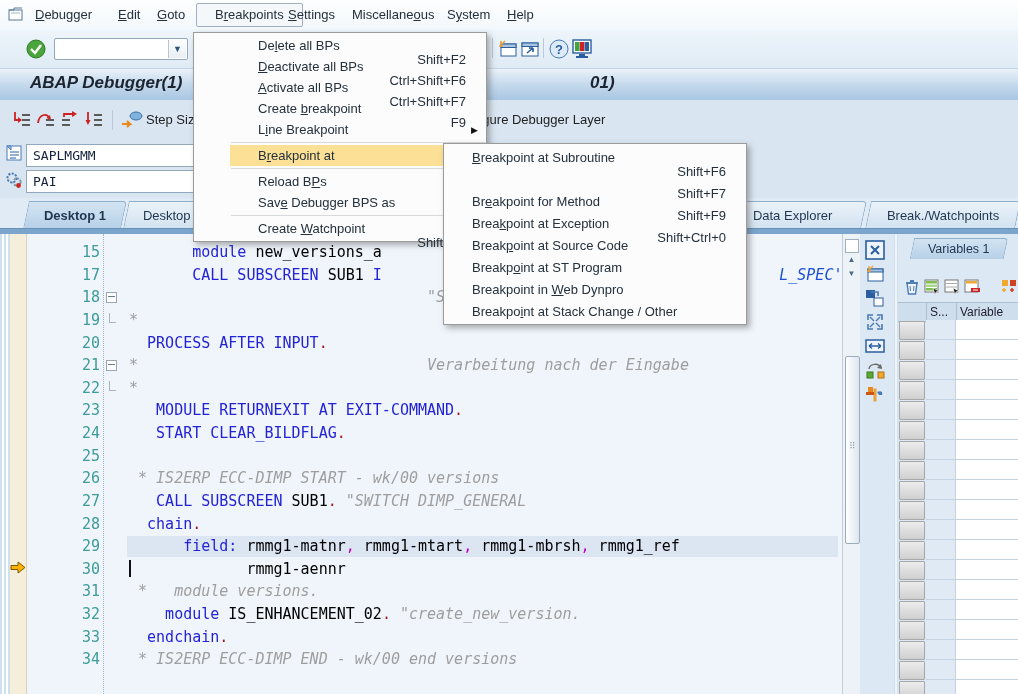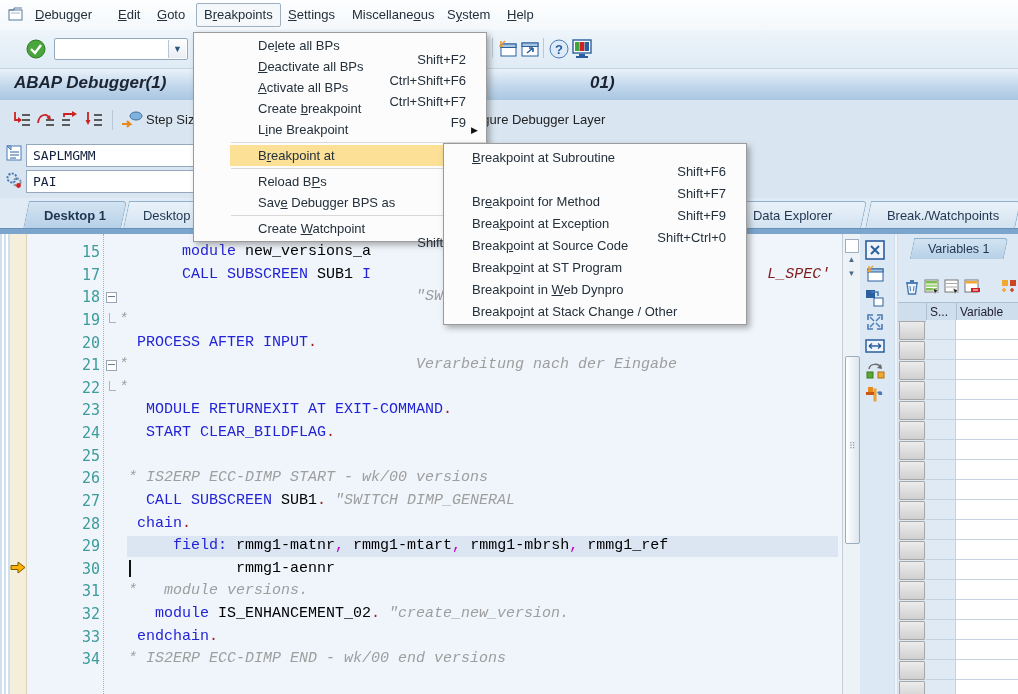--- a/index.html
+++ b/index.html
@@ -5,21 +5,21 @@
   html,body{margin:0;padding:0;}
   body{width:1018px;height:694px;position:relative;overflow:hidden;
        font-family:"Liberation Sans",sans-serif;background:#dfe9f3;
        -webkit-font-smoothing:antialiased;}
   .abs{position:absolute;}
   
   #menubar{left:0;top:0;width:1018px;height:30px;background:linear-gradient(#fdfefe,#f3f8fc);
            border-bottom:1px solid #d7e2ec;z-index:5;}
   .mb-item{position:absolute;top:5px;height:20px;line-height:20px;font-size:13px;color:#24303c;cursor:default;}
   .mb-item u{text-decoration:underline;}
-  .mb-item.pressed{border:1px solid #9fb0c2;background:#f4f8fb;border-radius:2px;padding:0 7px;top:3px;height:22px;line-height:22px;}
+  .mb-item.pressed{border:1px solid #9fb0c2;background:#f4f8fb;border-radius:2px;padding:0 18px;top:3px;height:22px;line-height:22px;}
   
   #toolbar{left:0;top:30px;width:1018px;height:38px;background:linear-gradient(#eef5fb,#dfebf5);
            border-bottom:1px solid #c4d4e2;z-index:5;}
   #cmdbox{left:54px;top:8px;width:132px;height:20px;background:#fff;border:1px solid #93a8bd;border-radius:2px;}
   #cmdbox .dd{position:absolute;right:1px;top:1px;width:17px;height:18px;background:linear-gradient(#fdfdfd,#e8eef5);
               border-left:1px solid #b8c6d4;color:#2b567e;font-size:9px;text-align:center;line-height:18px;}
   .tsep{position:absolute;top:8px;width:1px;height:20px;background:#b9c9d8;}
   
   #titlebar{left:0;top:68px;width:1018px;height:32px;
             background:linear-gradient(#ecf3fa,#c3d8ec 55%,#a9c6e1);border-bottom:1px solid #8fb0cc;}
@@ -40,26 +40,26 @@
   .dtab.active{background:linear-gradient(#d3e4f2,#b6d0e7);font-weight:bold;}
   #bluebar{left:0;top:228px;width:1018px;height:6px;background:#7ba5cd;border-top:1px solid #688fb5;}
   
   #editorwrap{left:0;top:234px;width:842px;height:460px;background:#EFF5FB;overflow:hidden;}
   #leftstrip{left:0;top:0;width:10px;height:460px;background:repeating-linear-gradient(90deg,#cfe0ee 0 2px,#ffffff 2px 4px,#cfe0ee 4px 6px,#ffffff 6px 8px,#cfe0ee 8px 10px);}
   #creamcol{left:10px;top:0;width:16px;height:460px;background:#f4eedb;border-right:1px solid #d9d1b8;}
   #dotline{left:103px;top:0;width:0;height:460px;border-left:1px dotted #98b4c9;}
   #codelines{left:0;top:7px;width:842px;font-family:"DejaVu Sans Mono",monospace;font-size:15px;}
   .cline{position:relative;height:22.63px;line-height:22.63px;white-space:pre;}
   .cline .ln{position:absolute;left:58px;width:42px;text-align:right;color:#3d9b9b;}
-  .cline .ct{position:absolute;left:119px;font-family:Liberation Mono, monospace;}
+  .cline .ct{position:absolute;left:129px;}
   .cline.hl::before{content:"";position:absolute;left:127px;right:4px;top:1px;bottom:1px;background:#dce6f3;}
   .fold{position:absolute;left:106px;top:6px;width:9px;height:9px;border:1px solid #9aa6b2;background:#fff;}
   .fold::after{content:"";position:absolute;left:1px;right:1px;top:3px;height:1px;background:#6c7a88;}
   .fcont{position:absolute;left:109px;top:4px;width:6px;height:9px;border-left:1px solid #aab4be;border-bottom:1px solid #aab4be;}
-  .sk{color:#2323D6;} .st{color:#000;} .sc2{color:#9E9E9E;font-style:italic;} .ss{color:#7f1d1d;font-style:italic;}
+  .sk{color:#2323D6;} .st{color:#000;} .sc2{color:#9E9E9E;font-style:italic;} .ss{color:#1d4ed8;font-style:italic;}
   .sm{color:#C000C0;} .sp2{color:#9E1B1B;}
   #cursor{left:129px;top:326px;width:2px;height:17px;background:#111;}
   
   #vscroll{left:842px;top:234px;width:18px;height:460px;background:#edf2f7;border-left:1px solid #c2cfdb;}
   #vscroll .box{position:absolute;left:2px;top:5px;width:12px;height:12px;border:1px solid #9fb0c0;background:#fff;}
   #vscroll .ar{position:absolute;left:2px;width:13px;height:12px;color:#4a6b8c;font-size:8px;line-height:12px;text-align:center;}
   #vthumb{position:absolute;left:2px;top:122px;width:13px;height:186px;background:linear-gradient(90deg,#fff,#dde6ee);
           border:1px solid #9aacbe;border-radius:2px;}
   #vthumb::after{content:"⠿";position:absolute;left:3px;top:84px;color:#8fa2b4;font-size:9px;}
   
@@ -160,21 +160,21 @@
         <rect x="4" y="3" width="4.5" height="9" fill="#3fa53c"></rect>
         <rect x="8.8" y="3" width="4.5" height="9" fill="#cc2222"></rect>
         <rect x="13.6" y="3" width="4.4" height="9" fill="#2b5e9e"></rect>
         <rect x="8" y="15" width="6" height="2" fill="#2b5e9e"></rect>
         <rect x="5" y="17" width="12" height="2" fill="#2b5e9e"></rect>
       </svg>
   </span>
 </div>
 
 <div id="titlebar" class="abs">
-  <span class="t" style="left:14px;">ABAP Debugger(1)</span>
+  <span class="t" style="left:30px;">ABAP Debugger(1)</span>
   <span class="t" style="left:590px;">01)</span>
 </div>
 
 <div id="stepbar" class="abs">
   <span class="abs" style="left:12px;top:10px;">
     <svg width="20" height="20">
         <rect x="10" y="4" width="8" height="2" fill="#5a5a5a"></rect>
         <rect x="10" y="9" width="8" height="2" fill="#5a5a5a"></rect>
         <rect x="10" y="14" width="8" height="2" fill="#5a5a5a"></rect>
         <path d="M3 2 v8 h4" fill="none" stroke="#cc2222" stroke-width="1.8"></path>

